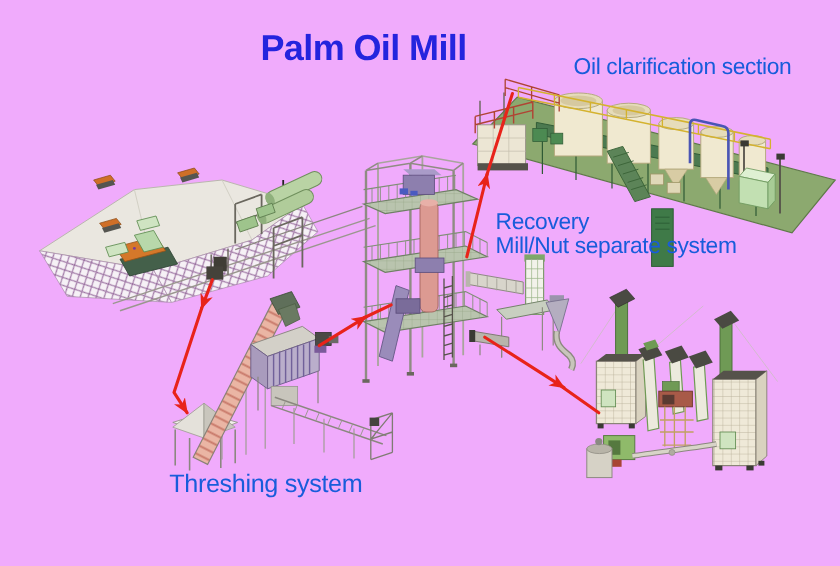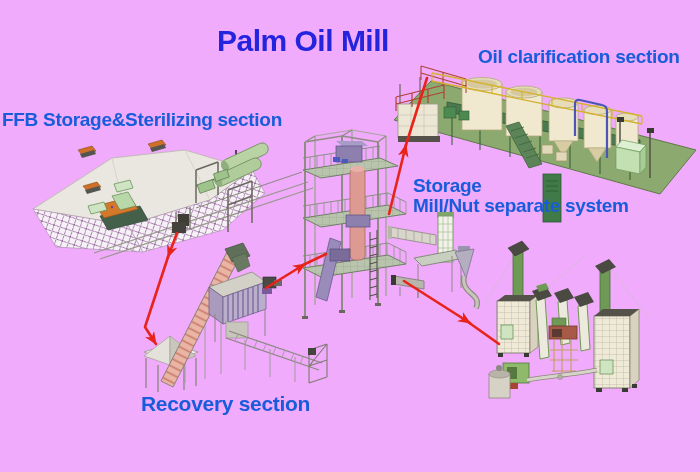--- a/index.html
+++ b/index.html
@@ -1,19 +1,19 @@
 <!DOCTYPE html>
 <html><head>
 <meta charset="utf-8">
 <style>
   html,body{margin:0;padding:0;background:#ffffff;}
   #stage{position:relative;width:700px;height:472px;background:#f0abfc;overflow:hidden;
          font-family:"Liberation Sans",sans-serif;}
   #scene{position:absolute;left:0;top:0;}
-  .lbl{position:absolute;font-weight:bold;color:#185cdb;white-space:nowrap;letter-spacing:-0.3px;}
+  .lbl{position:absolute;font-weight:normal;color:#185cdb;white-space:nowrap;letter-spacing:-0.3px;}
   #title{position:absolute;left:217px;top:24px;font-size:30px;font-weight:bold;color:#2424de;
          letter-spacing:-0.5px;white-space:nowrap;}
   #lbl-ffb{left:2px;top:109px;font-size:19px;}
   #lbl-clar{left:478px;top:46px;font-size:19px;}
   #lbl-press{left:413px;top:176px;font-size:19px;line-height:20px;}
   #lbl-thresh{left:141px;top:392px;font-size:21px;}
   #lbl-kernel{left:461px;top:404px;font-size:20px;}
 </style>
 </head>
 <body>
@@ -312,21 +312,20 @@
     <path d="M266,288 L305,264" stroke="#e8231a" stroke-width="2.6" fill="none" marker-end="url(#ah)"></path>
     <path d="M303,265 L326,254" stroke="#e8231a" stroke-width="2.6" fill="none"></path>
     <path d="M389,214 L406,145" stroke="#e8231a" stroke-width="2.6" fill="none" marker-end="url(#ah)"></path>
     <path d="M405,148 L427,78" stroke="#e8231a" stroke-width="2.6" fill="none"></path>
     <path d="M404,281 L470,323" stroke="#e8231a" stroke-width="2.6" fill="none" marker-end="url(#ah)"></path>
     <path d="M468,322 L499,344" stroke="#e8231a" stroke-width="2.6" fill="none"></path>
   </g>
 </svg>
 
 <div id="title">Palm Oil Mill</div>
-<div id="lbl-ffb" class="lbl">FFB Storage&amp;Sterilizing section</div>
 <div id="lbl-clar" class="lbl">Oil clarification section</div>
 <div id="lbl-press" class="lbl">
-  <div>Storage</div>
+  <div>Recovery</div>
   <div>Mill/Nut separate system</div>
 </div>
-<div id="lbl-thresh" class="lbl">Recovery section</div>
+<div id="lbl-thresh" class="lbl">Threshing system</div>
 
 </div>
 
 </body></html>

